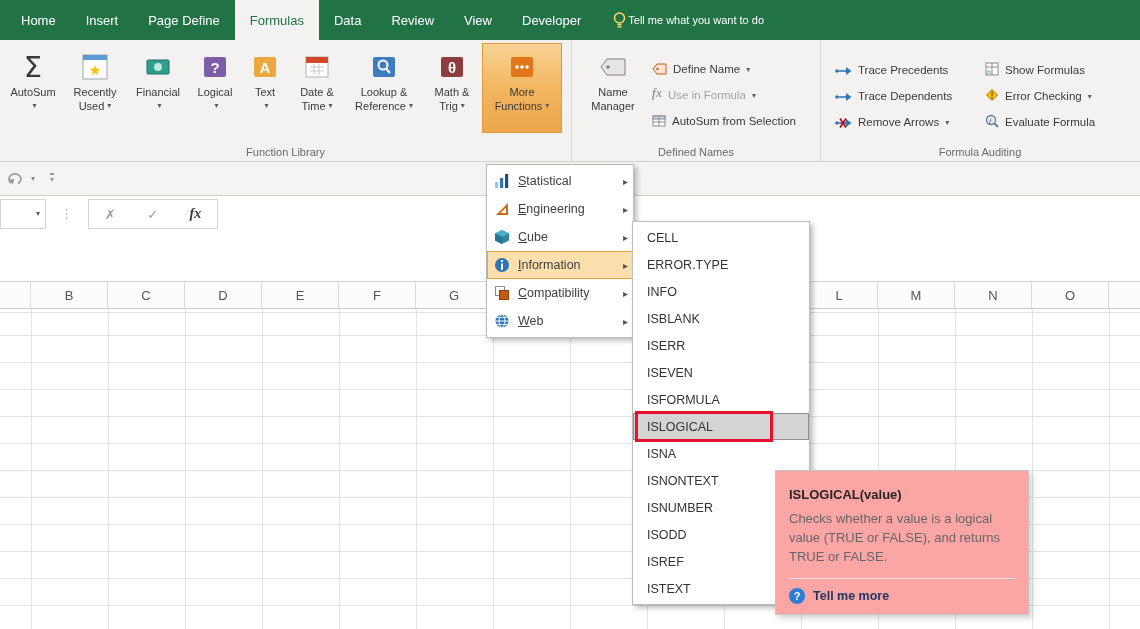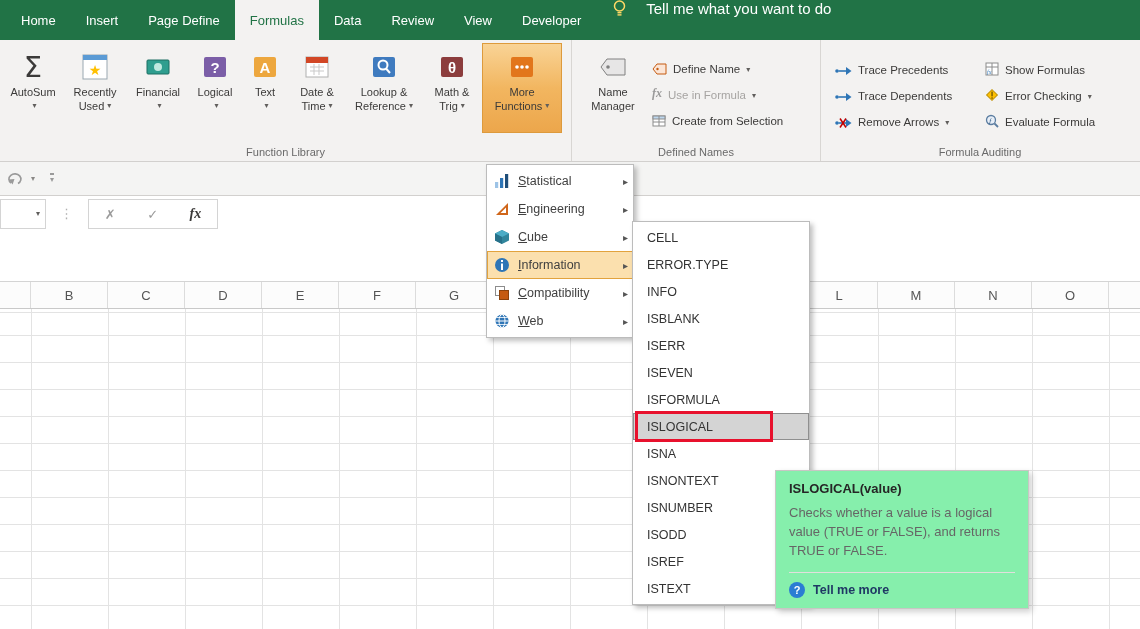--- a/index.html
+++ b/index.html
@@ -3,21 +3,21 @@
 <meta charset="utf-8">
 <style>
   * { margin:0; padding:0; box-sizing:border-box; }
   html,body { width:1140px; height:629px; }
   body { position:relative; overflow:hidden; background:#fff; font-family:"Liberation Sans",sans-serif; }
 
   
   #tabbar { position:absolute; left:0; top:0; width:1140px; height:40px; background:#217346; display:flex; align-items:stretch; padding-left:6px; }
   .tab { display:flex; align-items:center; padding:0 15px; font-size:13px; color:#fff; cursor:default; }
   .tab.active { background:#f3f2f1; color:#217346; }
-  #tellme { display:flex; gap:19px; margin-left:16px; color:#fff; font-size:15px; }
+  #tellme { display:flex; align-items:center; gap:1px; margin-left:16px; color:#fff; font-size:11px; }
 
   
   #ribbon { position:absolute; left:0; top:40px; width:1140px; height:122px; background:#f3f2f1; border-bottom:1px solid #d2d0ce; display:flex; }
   .rgroup { position:relative; border-right:1px solid #d8d6d3; height:100%; }
   .glabel { position:absolute; bottom:3px; left:0; right:0; text-align:center; font-size:11px; color:#6a6a6a; }
   #grp-functions { width:572px; display:flex; align-items:flex-start; padding:3px 0 0 4px; }
   #grp-defined { width:249px; display:flex; align-items:flex-start; padding:3px 0 0 8px; }
   #grp-audit { width:318px; display:flex; align-items:flex-start; padding:10px 0 0 8px; border-right:none; }
   .rbtn { height:90px; display:flex; flex-direction:column; align-items:center; padding-top:5px; font-size:11px; color:#3b3a39; text-align:center; }
   .rbtn .iconwrap { height:37px; display:flex; align-items:center; justify-content:center; }
@@ -63,21 +63,21 @@
   .sub { font-size:10px; color:#555; }
   .mitem.hl { background:#fbe0ae; box-shadow:inset 0 0 0 1px #e2a33d; }
 
   
   #info-submenu { position:absolute; left:632px; top:221px; width:178px; background:#fff; border:1px solid #bcbcbc; box-shadow:3px 3px 5px rgba(0,0,0,.25); padding:2px 0; z-index:11; }
   .sitem { height:27px; display:flex; align-items:center; padding-left:14px; font-size:12.5px; color:#333; position:relative; }
   .sitem.sel { background:#d4d4d4; box-shadow:inset 0 0 0 1px #8f8f8f; }
   .redbox { position:absolute; left:2px; top:-2px; width:138px; bottom:-2px; border:3px solid #e8112d; pointer-events:none; }
 
   
-  #tip { position:absolute; left:775px; top:470px; width:254px; background:#86efac; border:1px solid #c8c6c4; box-shadow:3px 3px 6px rgba(0,0,0,.18); z-index:20; padding:10px 13px 10px; }
+  #tip { position:absolute; left:775px; top:470px; width:254px; background:#fca5a5; border:1px solid #c8c6c4; box-shadow:3px 3px 6px rgba(0,0,0,.18); z-index:20; padding:16px 13px 10px; }
   .t-title { font-size:13px; font-weight:bold; color:#262626; }
   .t-desc { margin-top:8px; font-size:13px; color:#666; line-height:1.45; }
   .t-div { border-top:1px solid #e1dfdd; margin:11px 0 9px; }
   .t-more { display:flex; align-items:center; gap:8px; font-size:12.5px; font-weight:bold; color:#1f3864; }
   .qmark { width:16px; height:16px; border-radius:50%; background:#2b7cd3; color:#fff; font-size:11px; font-weight:bold; display:flex; align-items:center; justify-content:center; flex:0 0 16px; }
 </style>
 </head>
 <body>
 
 <div id="tabbar">
@@ -272,21 +272,21 @@
         <span>Use in Formula</span>
         <span class="arr">▾</span>
       </div>
       <div class="srow">
         <svg width="14" height="12" viewBox="0 0 14 12">
             <rect x="1" y="1" width="12" height="10" fill="#fff" stroke="#8c8c8c"></rect>
             <rect x="1" y="1" width="12" height="3" fill="#bdd7ee" stroke="#8c8c8c"></rect>
             <line x1="1" y1="7" x2="13" y2="7" stroke="#8c8c8c"></line>
             <line x1="7" y1="1" x2="7" y2="11" stroke="#8c8c8c"></line>
           </svg>
-        <span>Create from Selection</span>
+        <span>AutoSum from Selection</span>
       </div>
     </div>
     <div class="glabel">Defined Names</div>
   </div>
 
   <div class="rgroup" id="grp-audit">
     <div class="scol">
       <div class="srow">
         <svg width="17" height="10" viewBox="0 0 17 10">
             <circle cx="2" cy="5" r="1.8" fill="#2e75b6"></circle>

